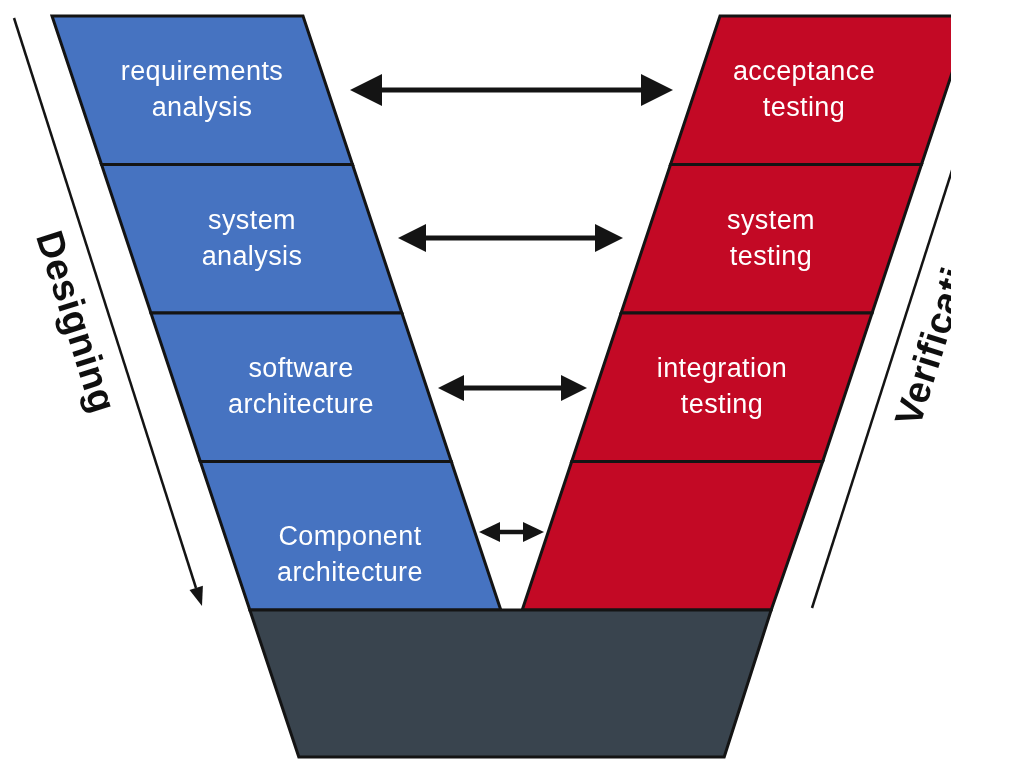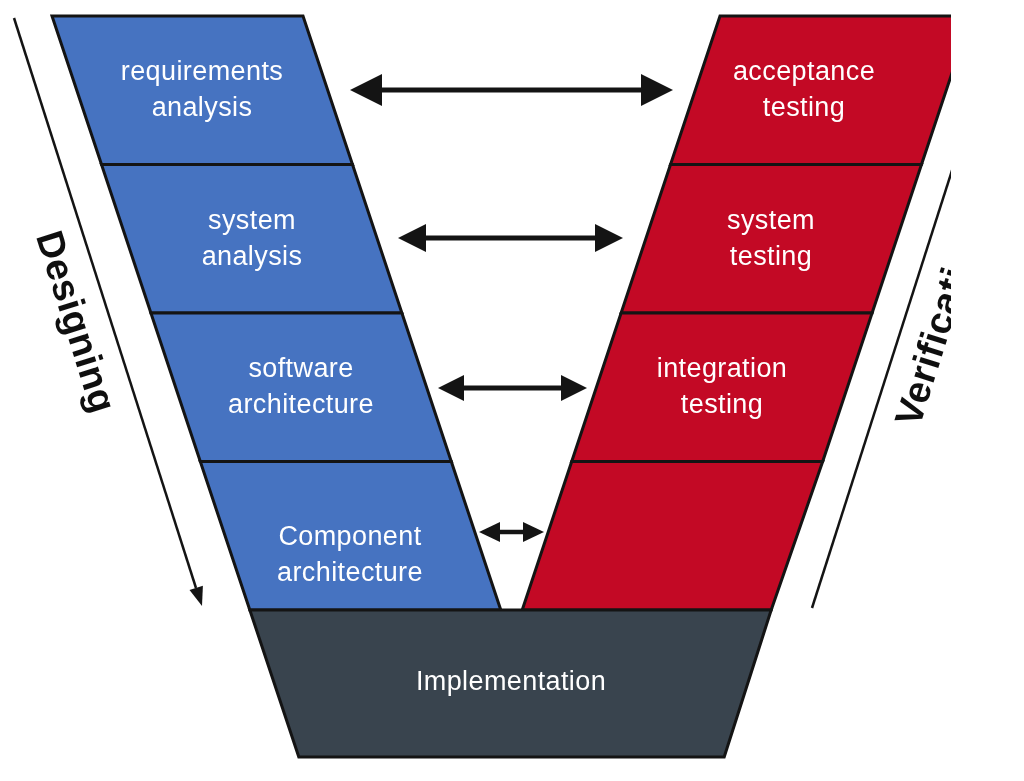--- a/index.html
+++ b/index.html
@@ -108,18 +108,17 @@
   <div class="block-label" style="left:350px; top:535px;margin-top:20px;">Component
 architecture</div>
 
   <div class="block-label" style="left:804px; top:90px;">acceptance
 testing</div>
   <div class="block-label" style="left:771px; top:239px;">system
 testing</div>
   <div class="block-label" style="left:722px; top:387px;">integration
 testing</div>
 
-  <div class="block-label" style="left:511px; top:682px;">Implementation</div>
 
   <div class="side-label designing">Designing</div>
   <div class="side-label verification">Verification</div>
 
 </div>
 
 </body></html>

